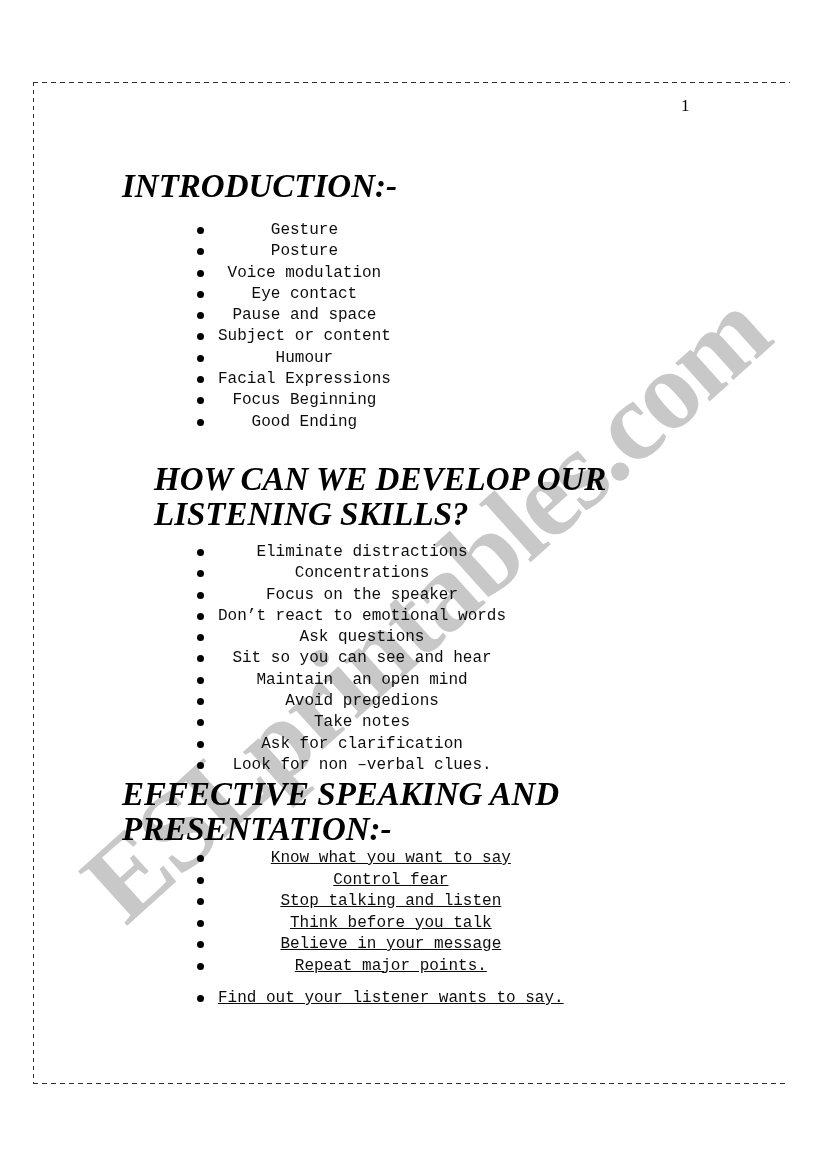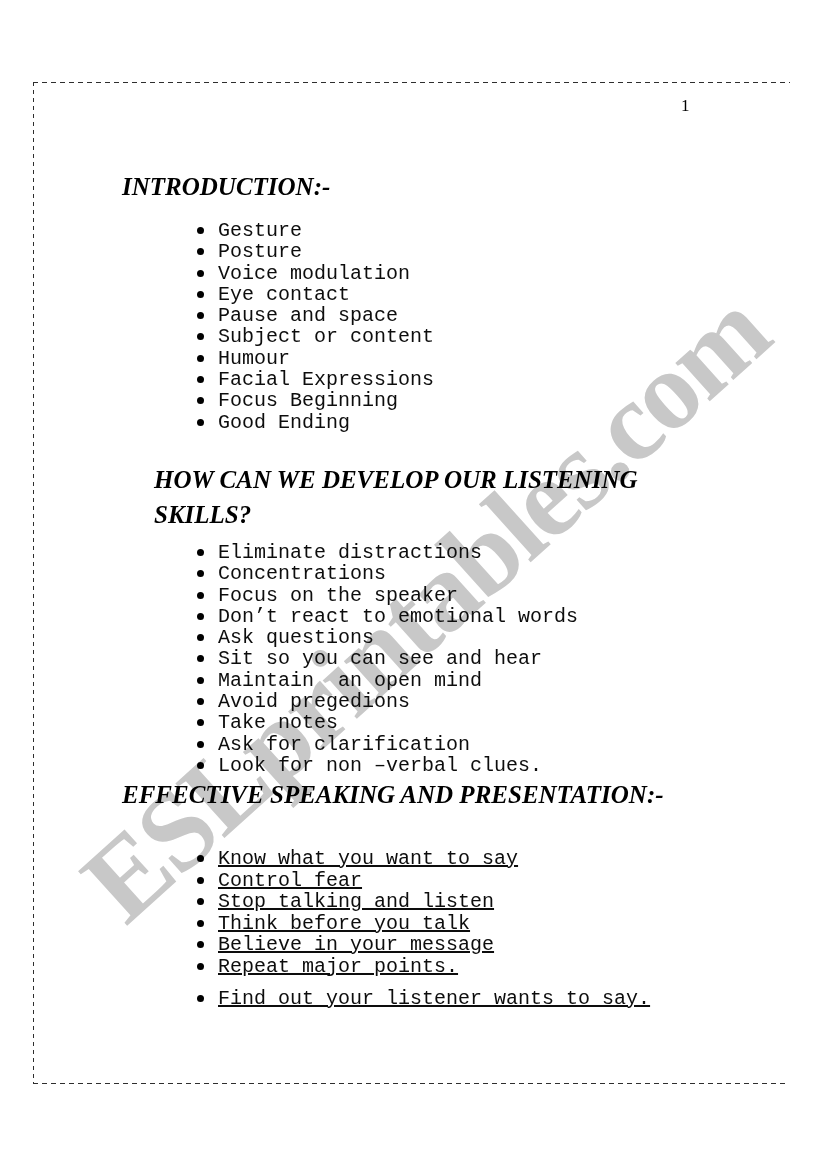--- a/index.html
+++ b/index.html
@@ -50,38 +50,39 @@
     top: 96px;
     font-size: 17px;
     font-family: "Liberation Serif", serif;
   }
 
   .doc-heading {
     position: absolute;
     font-family: "Liberation Serif", serif;
     font-weight: 700;
     font-style: italic;
-    font-size: 25px;
+    font-size: 33px;
     line-height: 35px;
     color: #000000;
   }
   .h1 { left: 122px; top: 169px; width: 620px; }
   .h2 { left: 139px; top: 462px; width: 560px; margin-left: 15px; }
   .h3 { left: 122px; top: 770px; width: 640px; margin-top: 7px; }
 
   .doc-list {
     position: absolute;
     left: 197px;
     margin: 0;
     padding: 0;
     list-style: none;
     font-family: "Liberation Mono", monospace;
-    font-size: 20px;
+    font-size: 16px;
     line-height: 21.3px;
     color: #0d0d0d;
+    text-align: center;
   }
   .list-1 { top: 220px; }
   .list-2 { top: 542px; }
   .list-3 { top: 848px; line-height: 21.5px; text-decoration: underline; }
   .list-3 li:last-child { margin-top: 11px; }
 
   .doc-list li { position: relative; padding-left: 21px; white-space: pre; }
   .bullet {
     position: absolute;
     left: 0;

